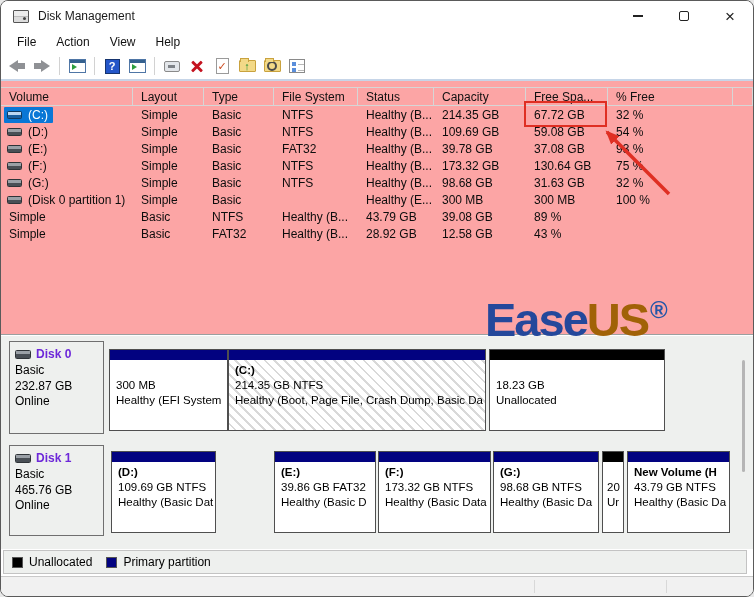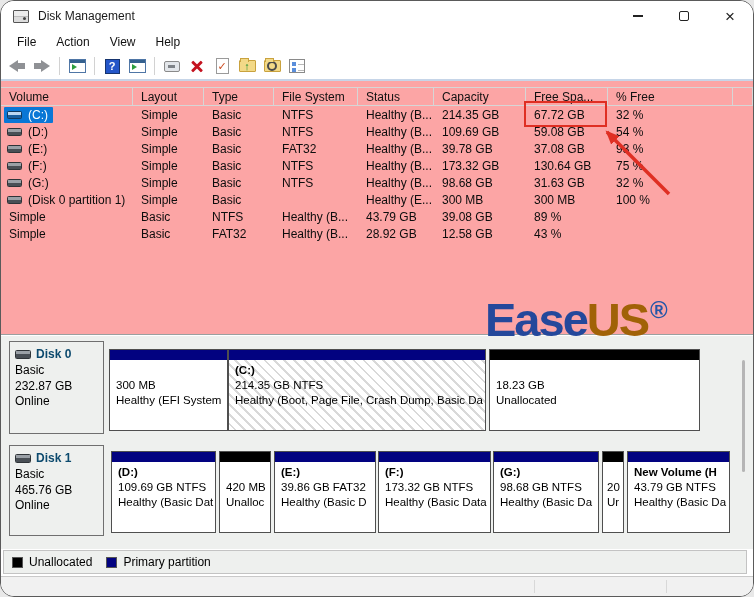--- a/index.html
+++ b/index.html
@@ -1,17 +1,17 @@
 <!DOCTYPE html>
 <html><head>
 <meta charset="utf-8">
 <style>
   * { margin:0; padding:0; box-sizing:border-box; }
   html,body { width:754px; height:597px; background:#e8e8e8; font-family:"Liberation Sans","DejaVu Sans",sans-serif; }
-  .win { position:relative; width:754px; height:597px; background:#ffffff; border:1px solid #5a5a5a; border-radius:14px; overflow:hidden; }
+  .win { position:relative; width:754px; height:597px; background:#ffffff; border:1px solid #5a5a5a; border-radius:8px; overflow:hidden; }
 
   
   .titlebar { position:absolute; top:0; left:0; right:0; height:30px; display:flex; align-items:center; background:#fff; }
   .appicon { width:16px; height:13px; margin:0 9px 0 12px; border:1px solid #555; border-radius:1px; background:linear-gradient(180deg,#ececec 0 5px,#bdbdbd 5px 6px,#dcdcdc 6px); position:relative; }
   .appicon::after { content:""; position:absolute; right:2px; bottom:2px; width:3px; height:3px; background:#444; border-radius:50%; }
   .title { font-size:12px; color:#1a1a1a; }
   .wcontrols { margin-left:auto; display:flex; height:100%; }
   .wc { width:46px; height:100%; display:flex; align-items:center; justify-content:center; cursor:default; }
   .wc-min i { display:block; width:10px; height:1.4px; background:#222; }
   .wc-max i { display:block; width:10px; height:10px; border:1.4px solid #222; border-radius:2px; }
@@ -67,21 +67,21 @@
   .vlabel { font-size:12px; color:#0d0d0d; white-space:nowrap; }
 
   
   .logo { position:absolute; left:484px; top:293px; width:266px; height:56px; overflow:hidden; z-index:3; font-weight:bold; font-size:47px; letter-spacing:-2px; line-height:1.1; white-space:nowrap; }
   .logo .lb { color:#24489b; } .logo .lo { color:#a16207; }
   .logo .reg { font-size:24px; letter-spacing:0; color:#2456a8; vertical-align:18px; margin-left:2px; font-weight:bold; }
 
   
   .bottompane { position:absolute; top:333px; left:0; right:0; height:215px; background:#eef0ee; border-top:1px solid #9aa0a0; box-shadow:inset 0 1px 0 #ffffff; }
   .disklabel { position:absolute; width:95px; background:#eef0ee; border:1px solid #6f6f6f; padding:5px 0 0 5px; z-index:4; }
-  .dname { display:flex; align-items:center; font-size:12px; font-weight:bold; color:#0c4a6e; margin-bottom:2px; }
+  .dname { display:flex; align-items:center; font-size:12px; font-weight:bold; color:#6d28d9; margin-bottom:2px; }
   .dicon { width:16px; height:9px; margin-right:5px; border-radius:1.5px; border:1px solid #2f3438; background:linear-gradient(180deg,#9aa0a6 0 3px,#494f55 3px 100%); }
   .dline { font-size:12px; color:#000; line-height:15.5px; }
   .part { position:absolute; height:82px; border:1px solid #4f4f4f; background:#fff; z-index:4; overflow:hidden; }
   .part .bar { height:10px; width:100%; }
   .bar-primary { background:#020280; }
   .bar-unalloc { background:#000000; }
   .pbody { height:72px; padding:3px 0 0 6px; background:#fff; }
   .pbody.hatch { background:repeating-linear-gradient(45deg,#ffffff 0 5px,#d9d9d9 5px 7px); }
   .pl { font-size:11.5px; line-height:15px; color:#000; white-space:nowrap; overflow:hidden; }
   .pl.b { font-weight:bold; height:15px; }
@@ -339,21 +339,21 @@
       </div>
     </div>
     <div class="part" style="left:227px; top:14px; width:258px;">
       <div class="bar bar-primary"></div>
       <div class="pbody hatch">
         <div class="pl b">(C:)</div>
         <div class="pl">214.35 GB NTFS</div>
         <div class="pl">Healthy (Boot, Page File, Crash Dump, Basic Da</div>
       </div>
     </div>
-    <div class="part" style="left:488px; top:14px; width:211px;">
+    <div class="part" style="left:488px; top:14px; width:176px;">
       <div class="bar bar-unalloc"></div>
       <div class="pbody">
         <div class="pl b"></div>
         <div class="pl">18.23 GB</div>
         <div class="pl">Unallocated</div>
       </div>
     </div>
     <div class="scrollthumb"></div>
 
     <div class="disklabel" style="left:8px; top:110px; height:91px;">
@@ -364,28 +364,20 @@
       <div class="dline">Basic</div>
       <div class="dline">465.76 GB</div>
       <div class="dline">Online</div>
     </div>
     <div class="part" style="left:110px; top:116px; width:105px;">
       <div class="bar bar-primary"></div>
       <div class="pbody">
         <div class="pl b">(D:)</div>
         <div class="pl">109.69 GB NTFS</div>
         <div class="pl">Healthy (Basic Dat</div>
-      </div>
-    </div>
-    <div class="part" style="left:218px; top:116px; width:52px;">
-      <div class="bar bar-unalloc"></div>
-      <div class="pbody">
-        <div class="pl b"></div>
-        <div class="pl">420 MB</div>
-        <div class="pl">Unalloc</div>
       </div>
     </div>
     <div class="part" style="left:273px; top:116px; width:102px;">
       <div class="bar bar-primary"></div>
       <div class="pbody">
         <div class="pl b">(E:)</div>
         <div class="pl">39.86 GB FAT32</div>
         <div class="pl">Healthy (Basic D</div>
       </div>
     </div>

